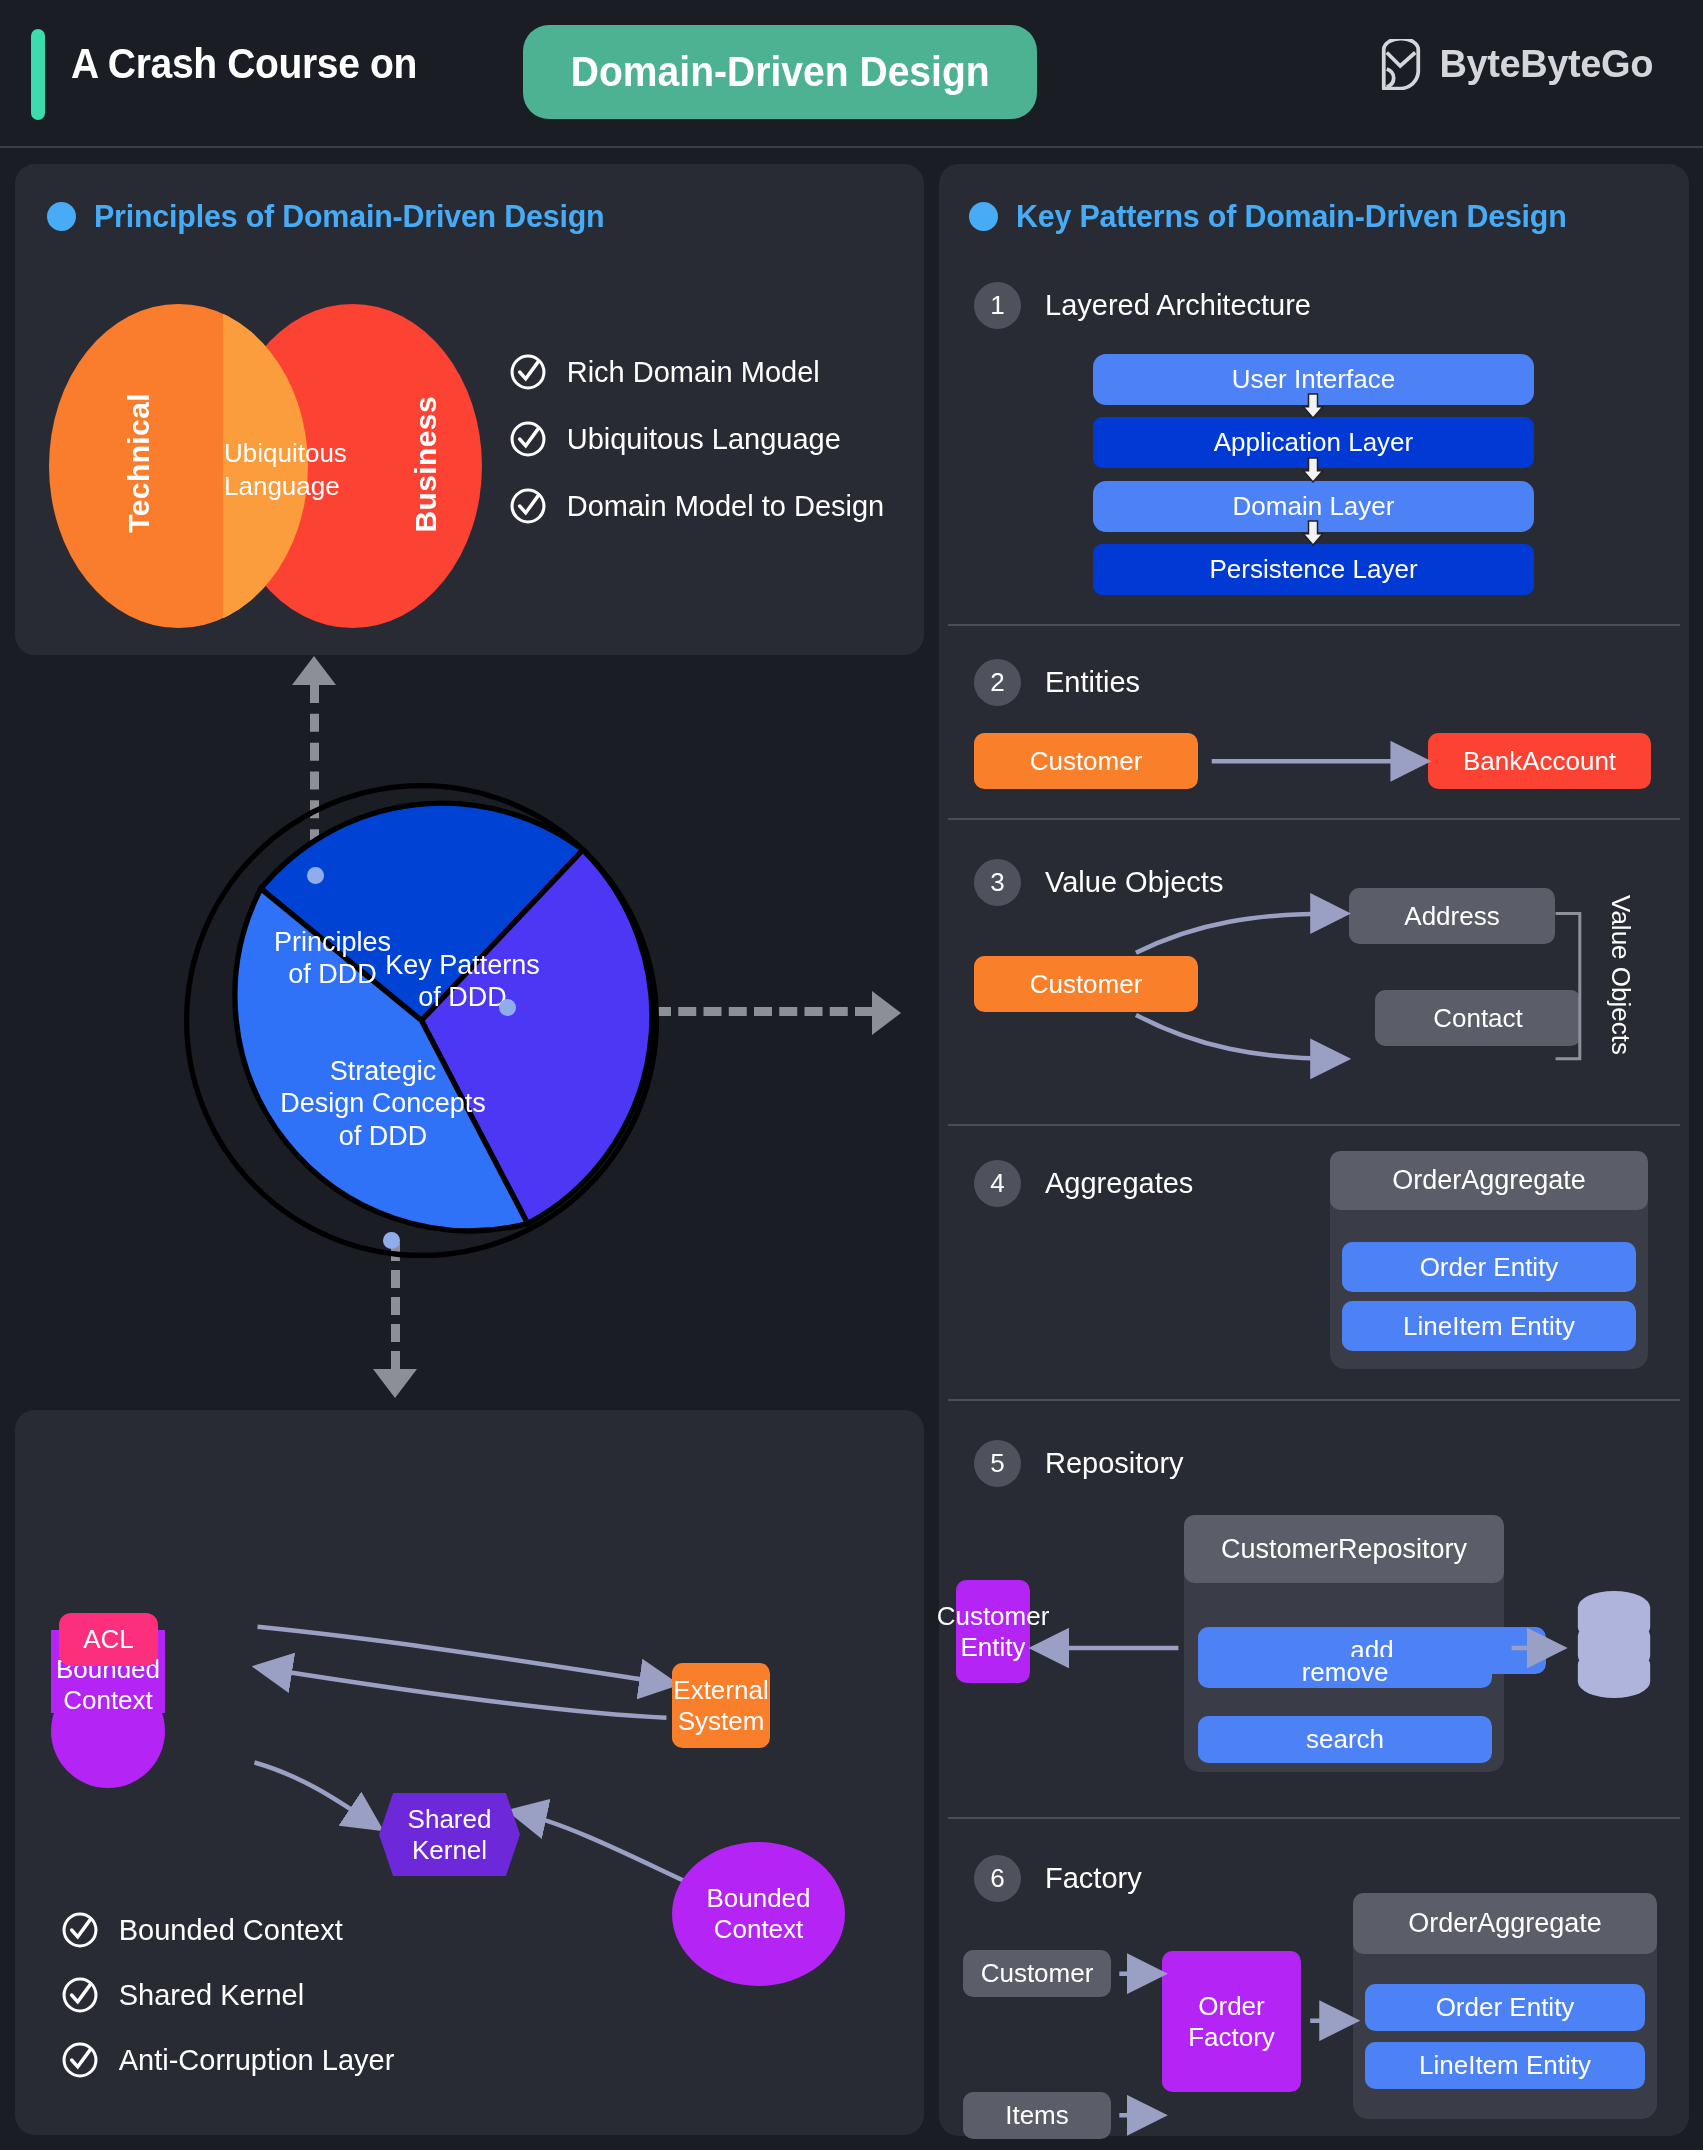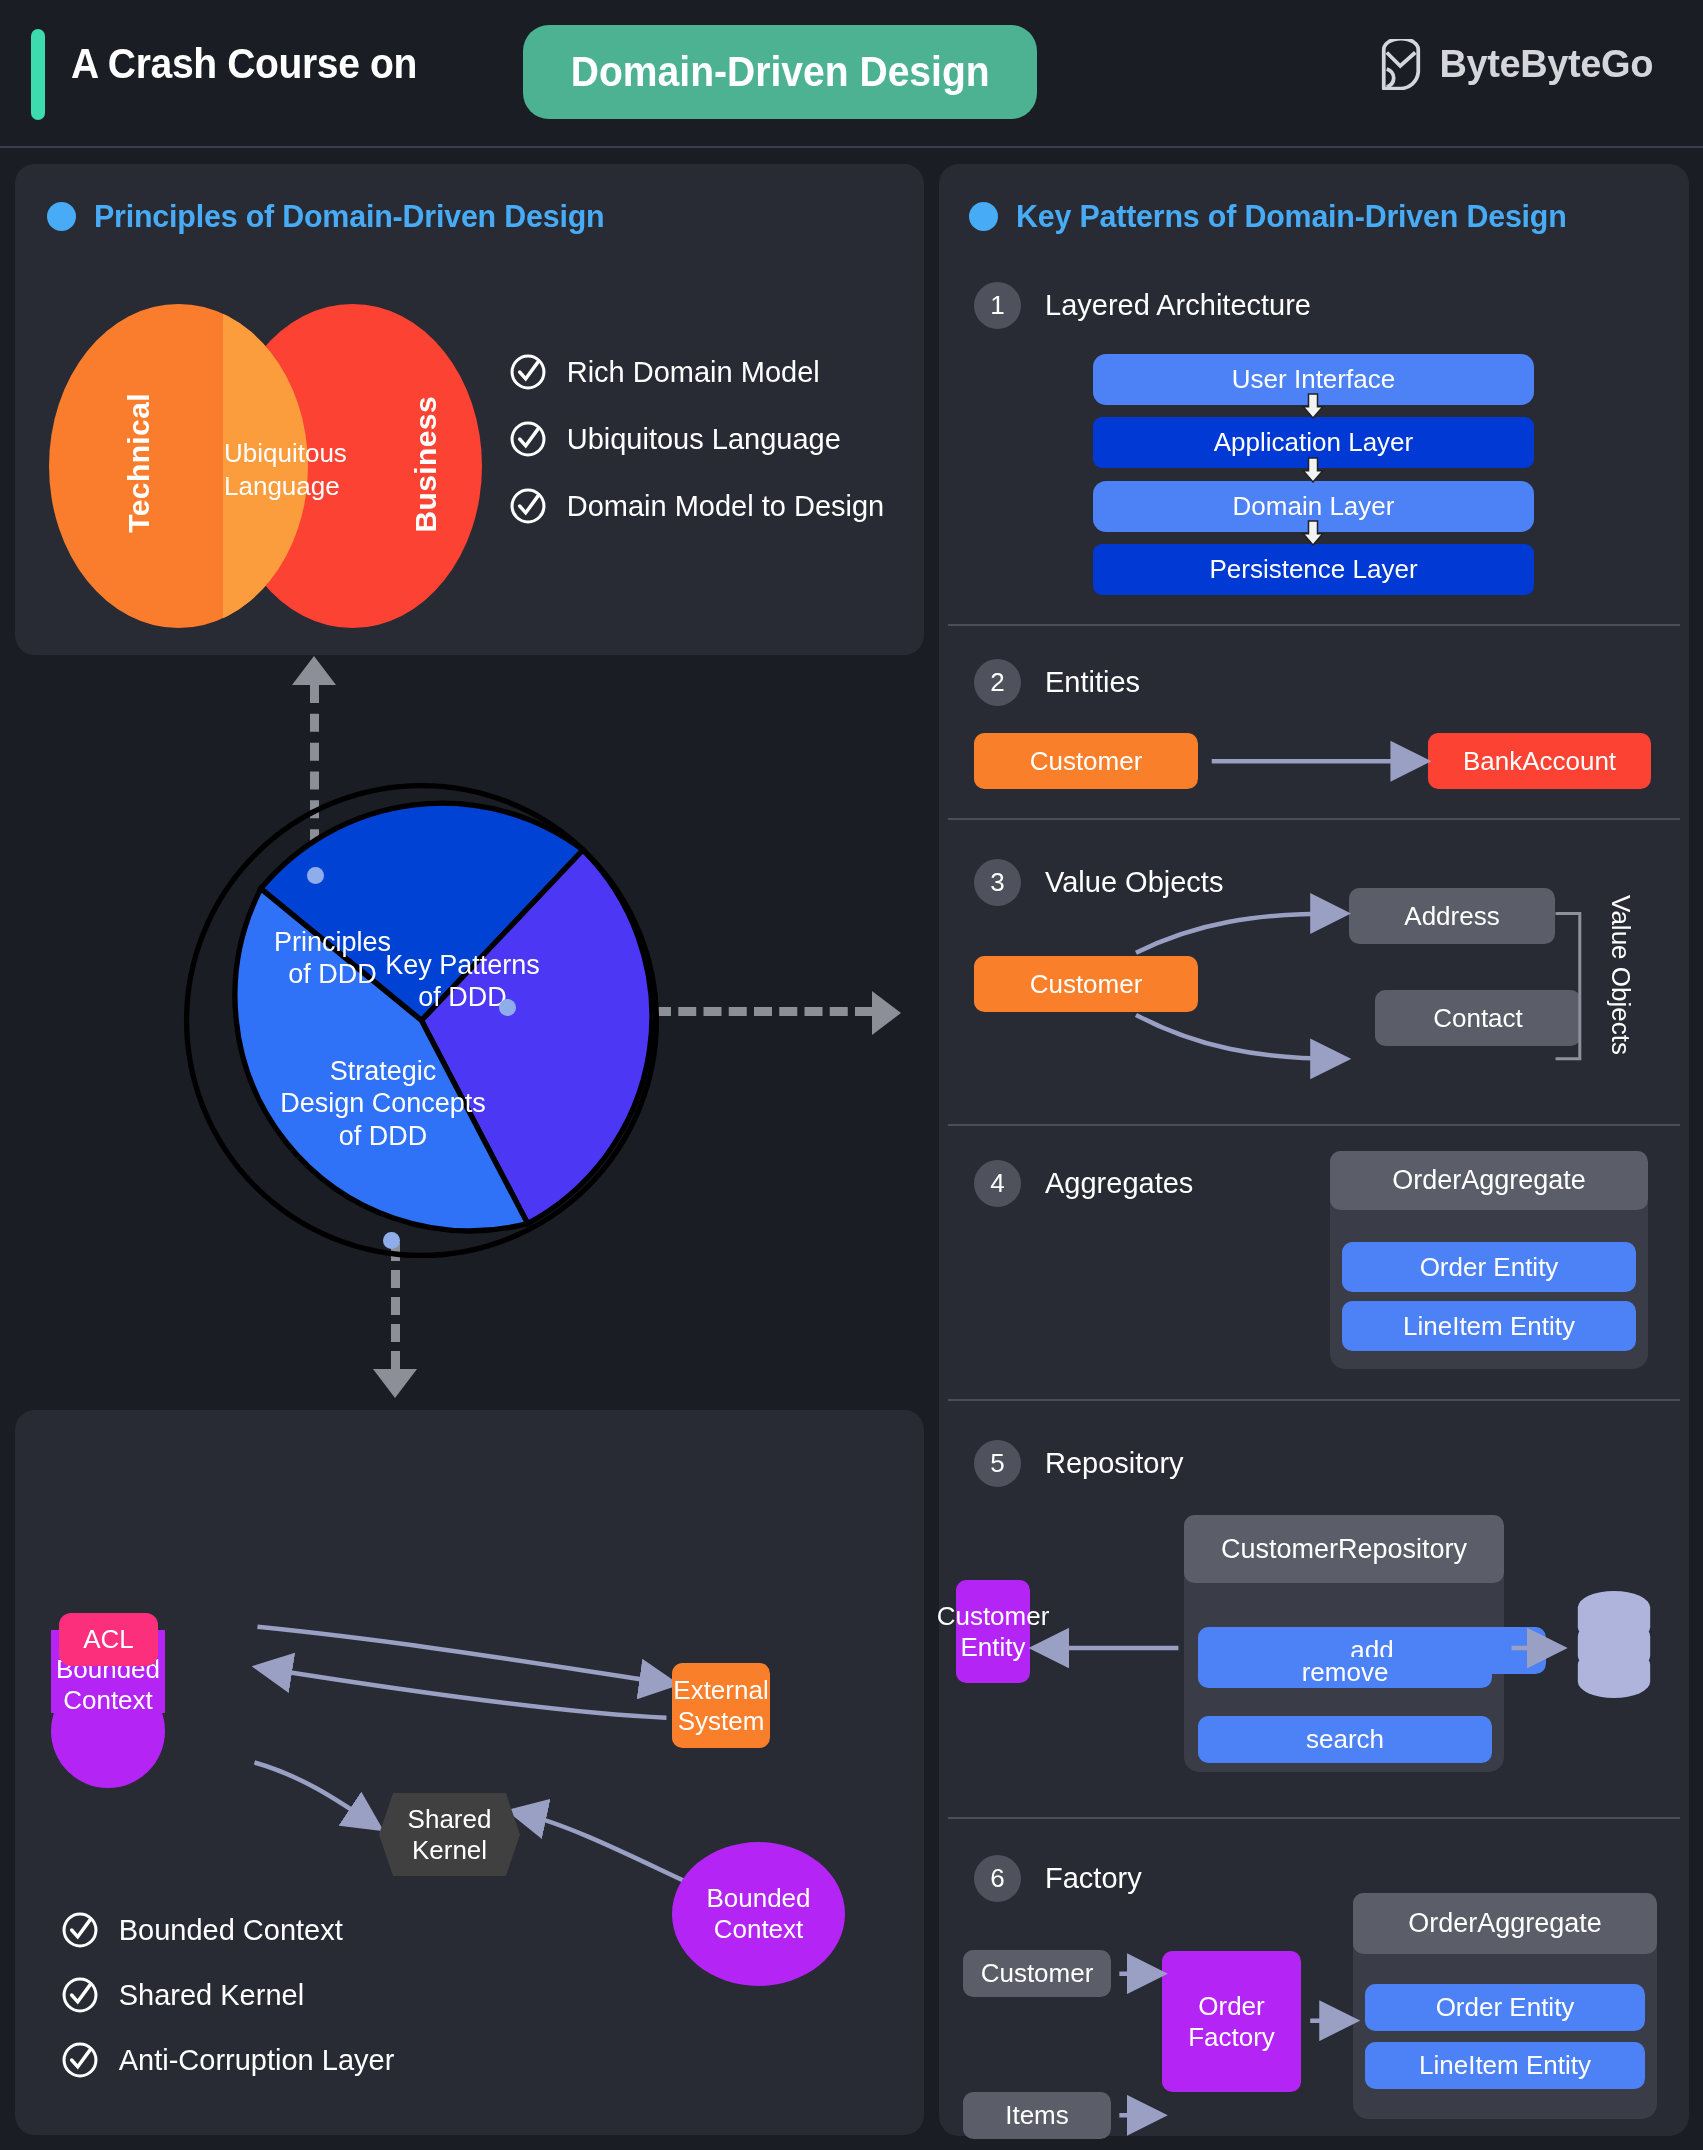--- a/index.html
+++ b/index.html
@@ -318,21 +318,21 @@
   </div>
   <div class="node n-pink" style="left:59px; top:1613px; width:99px; height:53px; border-radius:12px;">ACL</div>
 
   <div class="node n-orange" style="left:672px; top:1663px; width:98px; height:85px;">
     <div>
       <div>External</div>
       <div>System</div>
     </div>
   </div>
 
-  <div style="position:absolute; left:379px; top:1793px; width:141px; height:83px; background:#404040;
+  <div style="position:absolute; left:379px; top:1793px; width:141px; height:83px; background:#6d28d9;
               clip-path: polygon(10% 0, 90% 0, 100% 50%, 90% 100%, 10% 100%, 0 50%);
               display:flex; align-items:center; justify-content:center; color:#fff; font-size:26px; text-align:center; line-height:1.18;">
     <div>
       <div>Shared</div>
       <div>Kernel</div>
     </div>
   </div>
 
   <div style="position:absolute; left:672px; top:1842px; width:173px; height:144px; border-radius:50%; background:#b425f5;
               display:flex; align-items:center; justify-content:center; color:#fff; font-size:26px; text-align:center; line-height:1.2;">

